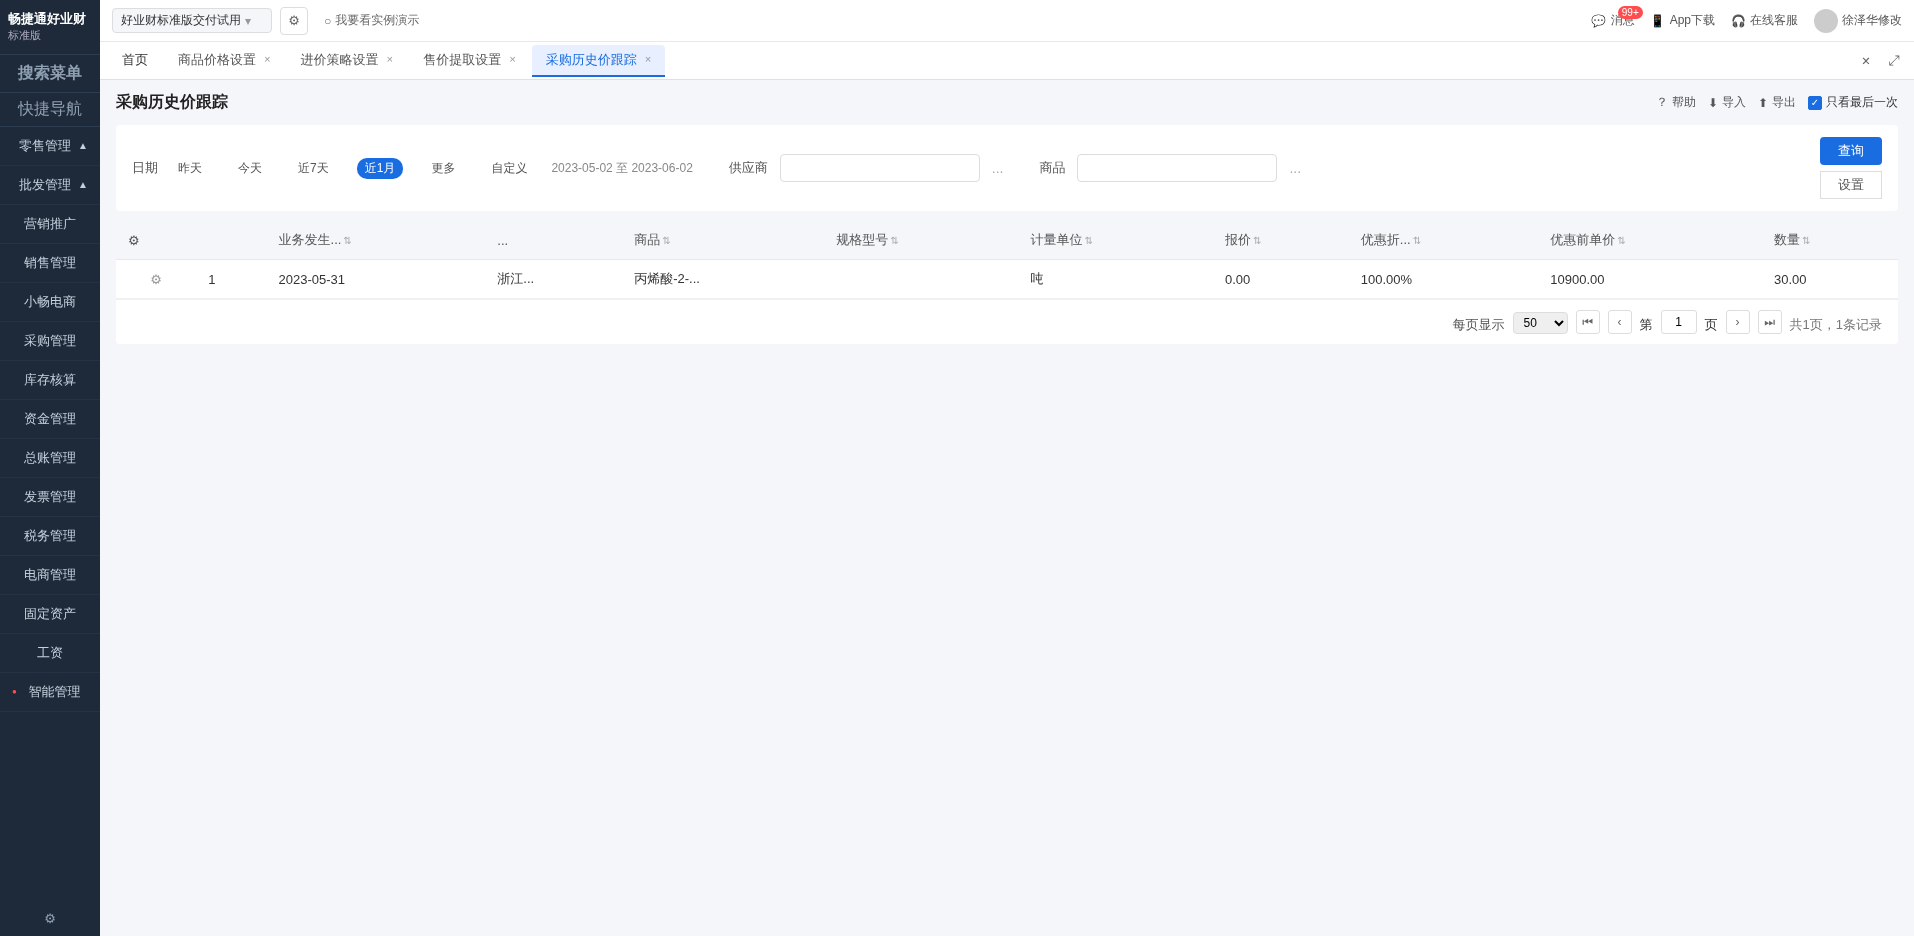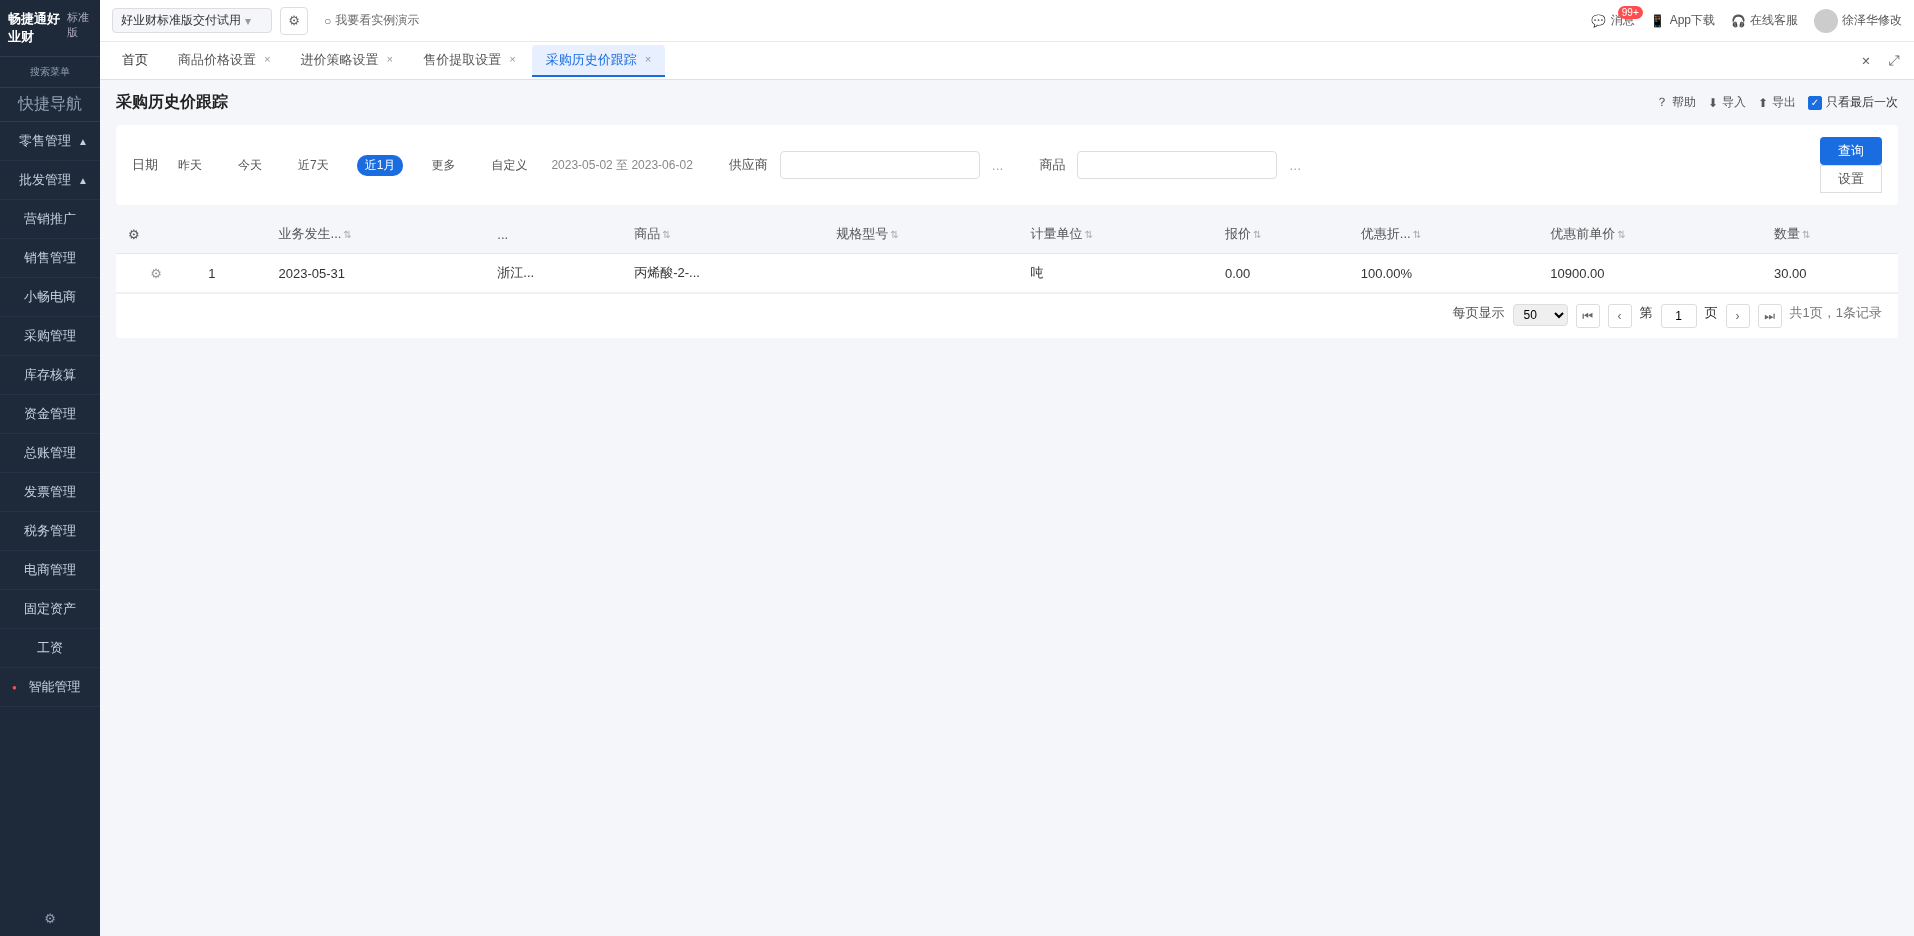--- a/index.html
+++ b/index.html
@@ -15,32 +15,33 @@
       height: 100%;
       overflow-y: auto;
     }
     .sidebar-logo {
       padding: 10px 8px;
       color: #fff;
       font-size: 11px;
       line-height: 1.4;
       border-bottom: 1px solid #2d3e52;
       display: flex;
-      flex-direction: row;
+      flex-direction: column;
       align-items: flex-start;
     }
     .sidebar-logo .logo-title { font-size: 13px; font-weight: bold; }
     .sidebar-logo .logo-sub { font-size: 11px; color: #aab; }
     .sidebar-search {
       padding: 8px 10px;
       color: #8fa0b3;
-      font-size: 10px;
+      font-size: 16px;
       cursor: pointer;
       border-bottom: 1px solid #2d3e52;
       text-align: center;
+      font-weight: bold;
     }
     .sidebar-nav {
       padding: 6px 0;
       color: #8fa0b3;
       font-size: 16px;
       text-align: center;
       cursor: pointer;
       border-bottom: 1px solid #2d3e52;
     }
     .sidebar-item {
@@ -227,21 +228,21 @@
       padding: 5px 18px; font-size: 13px;
       cursor: pointer; margin-left: auto;
     }
     .settings-btn {
       background: #fff; color: #555;
       border: 1px solid #ddd; border-radius: 0;
       padding: 4px 16px; font-size: 13px;
       cursor: pointer;
     }
     .filter-buttons {
-      display: flex; flex-direction: column; 
+      display: flex; flex-direction: column; gap: 6px;
       margin-left: auto;
     }
 
     
     .table-container {
       background: #fff;
       border-radius: 4px;
       overflow: auto;
       flex: 1;
     }
@@ -262,21 +263,21 @@
     td {
       padding: 10px 12px;
       border-bottom: 1px solid #f0f0f0;
       color: #333;
       white-space: nowrap;
     }
     .gear-col { color: #999; text-align: center; }
 
     
     .pagination {
-      display: flex; align-items: flex-start; justify-content: flex-end;
+      display: flex; align-items: flex-end; justify-content: flex-end;
       padding: 10px 16px;
       background: #fff;
       border-top: 1px solid #f0f0f0;
       gap: 8px;
       font-size: 13px;
     }
     .page-size-label { color: #555; }
     .page-size-select {
       border: 1px solid #ddd; border-radius: 4px;
       padding: 2px 6px; font-size: 12px;

